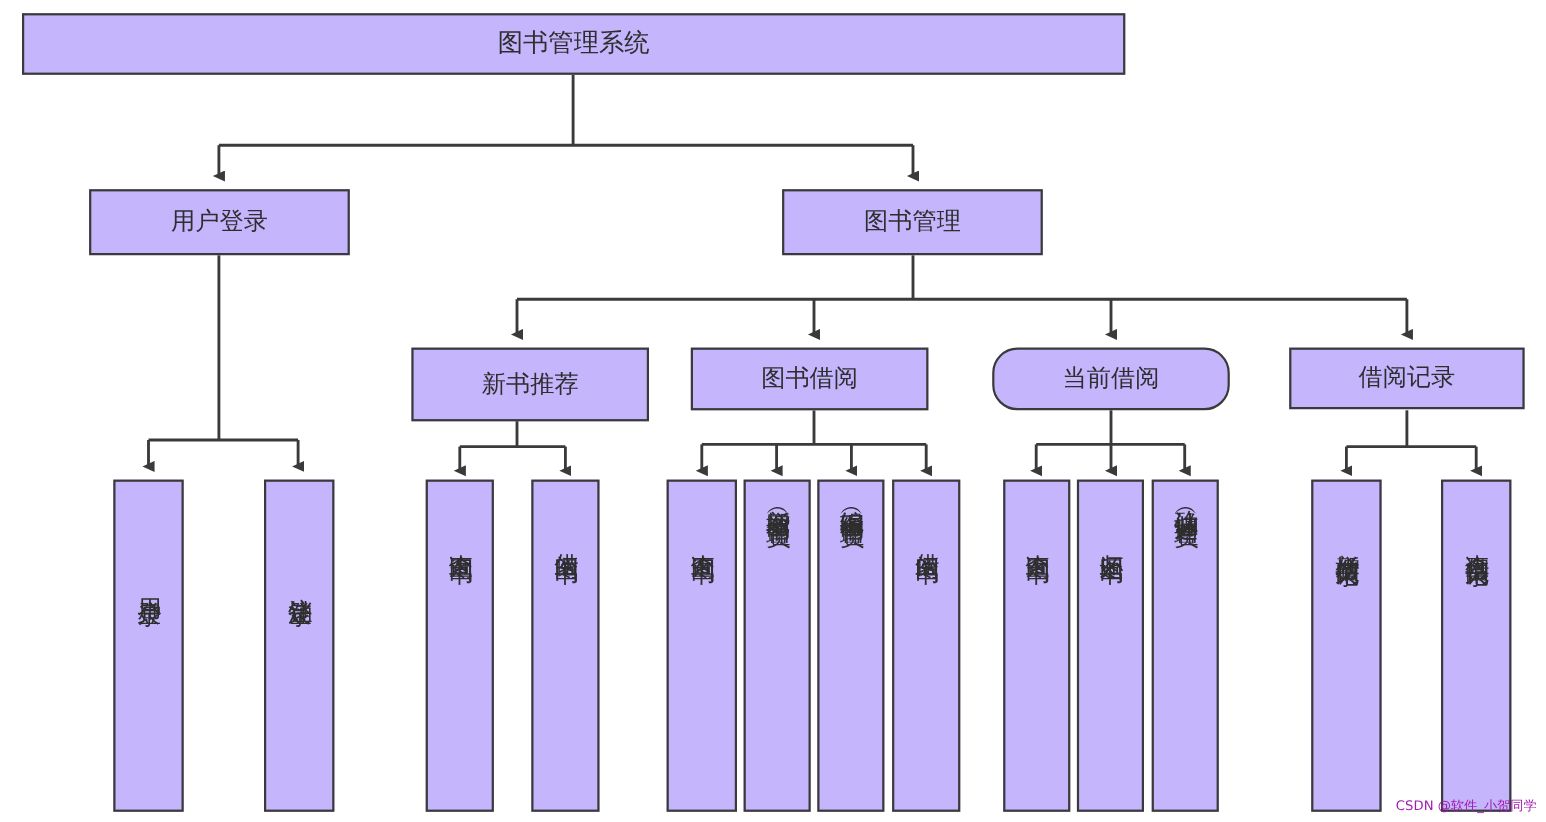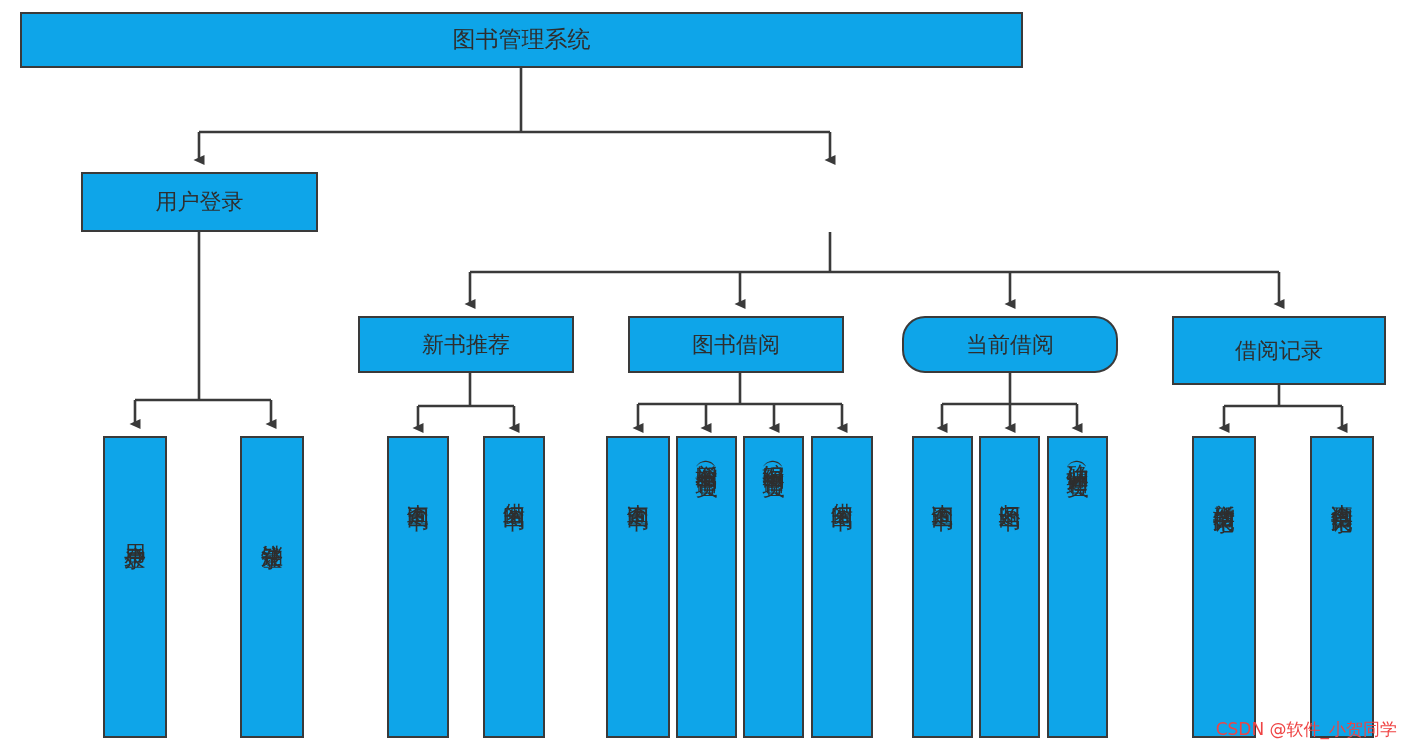--- a/index.html
+++ b/index.html
@@ -8,21 +8,21 @@
     background:#ffffff;
     font-family:"DejaVu Sans","Liberation Sans",sans-serif;
     overflow:hidden;
   }
   #stage{position:relative;width:1405px;height:747px;}
   #wires{position:absolute;left:0;top:0;width:1405px;height:747px;}
   .node{
     position:absolute;
     box-sizing:border-box;
     border:2.5px solid #3a3a3a;
-    background:#0ea5e9;
+    background:#c4b5fd;
     display:flex;
     align-items:center;
     justify-content:center;
     color:#2e2e2e;
     z-index:2;
   }
   .node .lbl{
     display:block;
     text-align:center;
     line-height:1.18;
@@ -40,22 +40,22 @@
     text-orientation:upright;
     font-size:22px;
     line-height:1.28;
     letter-spacing:2px;
   }
   .leaf.mid .lbl{margin-top:80px;}
   .leaf.mid2 .lbl{margin-top:40px;}
   #watermark{
     position:absolute;
     right:8px;bottom:6px;
-    font-size:17px;
-    color:#ef4444;
+    font-size:12px;
+    color:#a21caf;
     z-index:5;
     white-space:nowrap;
   }
 </style>
 </head>
 <body>
 
 <div id="stage">
 
   <svg id="wires" viewBox="0 0 1405 747">
@@ -108,31 +108,34 @@
     </g>
   </svg>
 
   <div class="node root h-node" style="left:20px;top:12px;width:1003px;height:56px;">
     <span class="lbl">图书管理系统</span>
   </div>
 
   <div class="node h-node" style="left:81px;top:172px;width:237px;height:60px;">
     <span class="lbl">用户登录</span>
   </div>
+  <div class="node h-node" style="left:711px;top:172px;width:237px;height:60px;">
+    <span class="lbl">图书管理</span>
+  </div>
 
-  <div class="node h-node" style="left:358px;top:316px;width:216px;height:57px;">
+  <div class="node h-node" style="left:374px;top:316px;width:216px;height:67px;">
     <span class="lbl">新书推荐</span>
   </div>
   <div class="node h-node" style="left:628px;top:316px;width:216px;height:57px;">
     <span class="lbl">图书借阅</span>
   </div>
   <div class="node h-node" style="left:902px;top:316px;width:216px;height:57px;border-radius:23px;">
     <span class="lbl">当前借阅</span>
   </div>
-  <div class="node h-node" style="left:1172px;top:316px;width:214px;height:69px;">
+  <div class="node h-node" style="left:1172px;top:316px;width:214px;height:56px;">
     <span class="lbl">借阅记录</span>
   </div>
 
   <div class="node leaf mid" style="left:103px;top:436px;width:64px;height:302px;">
     <span class="lbl">用户登录</span>
   </div>
   <div class="node leaf mid" style="left:240px;top:436px;width:64px;height:302px;">
     <span class="lbl">注销登录</span>
   </div>
 

